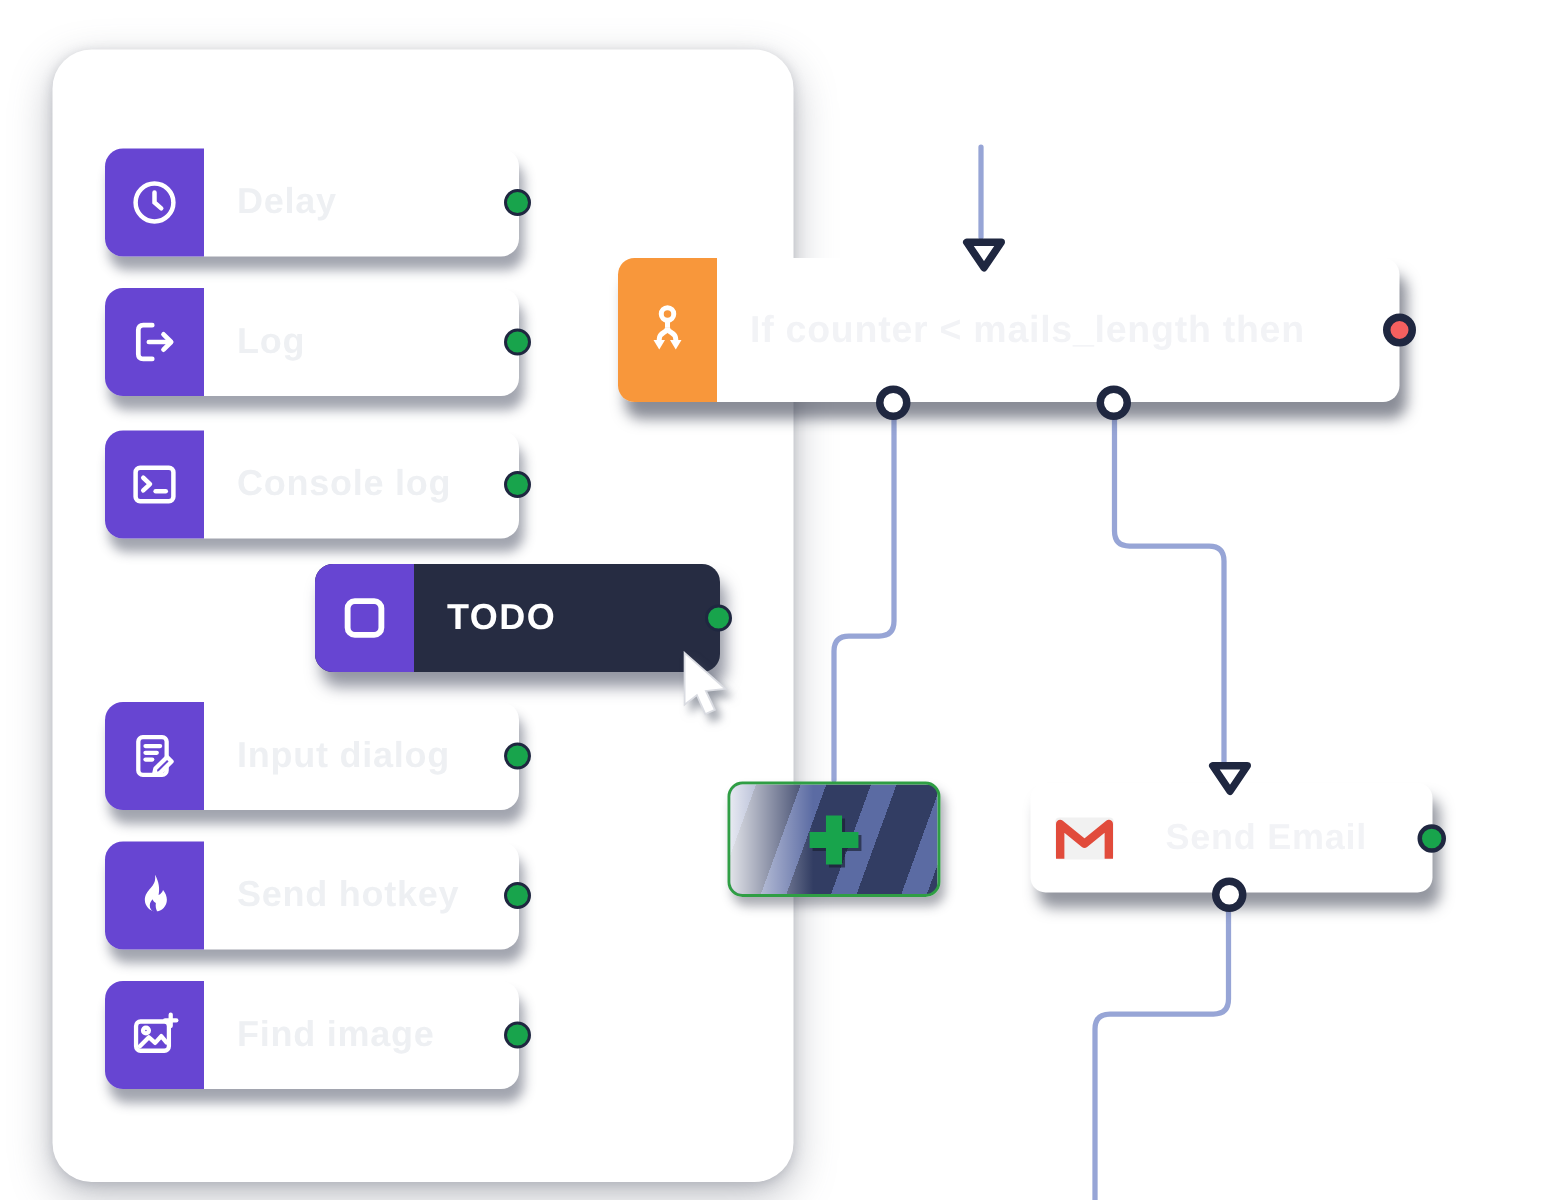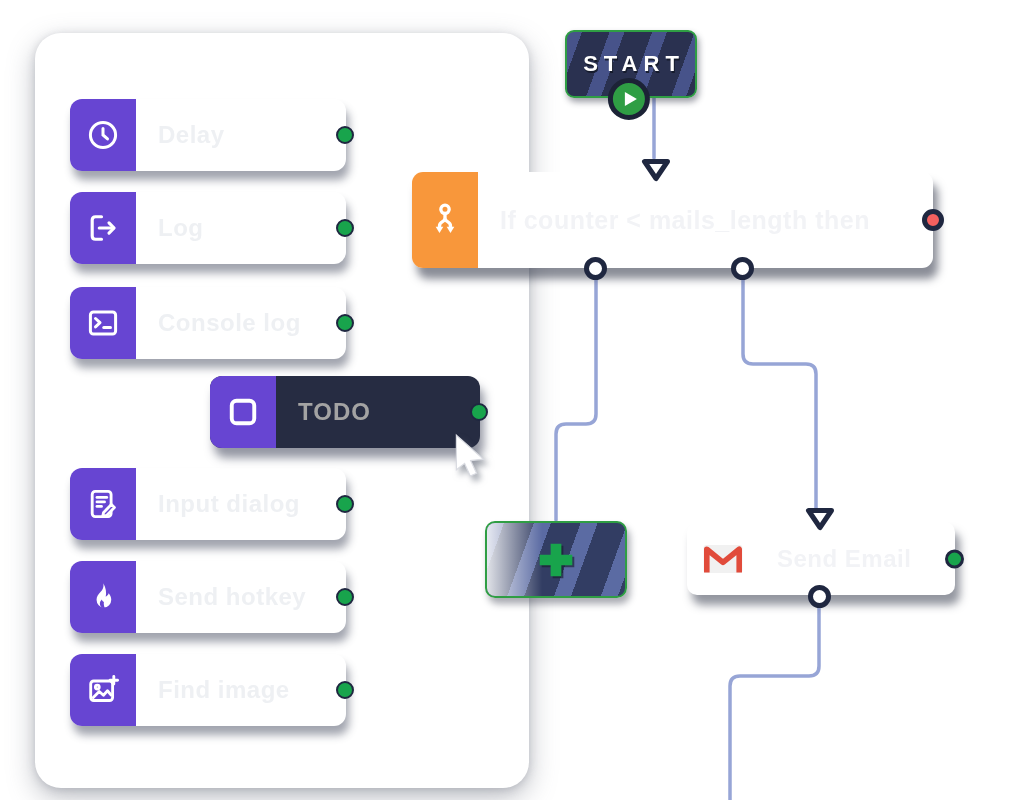--- a/index.html
+++ b/index.html
@@ -36,21 +36,21 @@
     width:18px; height:18px; border-radius:50%;
     background:#18A44C; border:2.5px solid #1F2740;
   }
   
   .todo-card {
     position:absolute; left:210px; top:376px; width:270px; height:72px;
     background:#262C42; border-radius:12px;
     box-shadow:4px 10px 10px rgba(60,66,88,.55);
     display:flex; align-items:center; z-index:6;
   }
-  .todo-card .card-label { color:#a3a3a3; letter-spacing:1px; }
+  .todo-card .card-label { color:#ffffff; letter-spacing:1px; }
   
   .lines { position:absolute; left:0; top:0; z-index:3; pointer-events:none; }
   
   .node { position:absolute; z-index:4; }
   .start-node {
     left:565px; top:30px; width:132px; height:68px;
     background:repeating-linear-gradient(110deg,#47538a 0 14px,#2a3150 14px 40px);
     border:2.5px solid #2F9E44; border-radius:9px;
     display:flex; align-items:center; justify-content:center;
     box-shadow:2px 4px 6px rgba(40,45,62,.45);
@@ -219,24 +219,20 @@
         <circle cx="8.2" cy="10" r="1.3"></circle>
         <path d="M5.5 17 L9.5 13 L12.3 15.5 L15 12.5 L17.3 15.3"></path>
         <path d="M19.2 3 V8"></path>
           <path d="M16.7 5.5 H21.7"></path>
       </svg>
     </div>
     <div class="card-label">Find image</div>
     <div class="dot"></div>
   </div>
 
-  <div class="node start-node">
-    <div class="start-label">START</div>
-    <div class="play-btn"></div>
-  </div>
 
   <div class="node condition-node">
     <div class="condition-icon">
       <svg viewBox="0 0 24 24">
         <circle cx="12" cy="5.6" r="2.5" fill="none" stroke="#fff" stroke-width="2"></circle>
         <path d="M12 8.2 V11" stroke="#fff" stroke-width="2" fill="none"></path>
         <path d="M12 11 c0 2.4 -3.3 1.6 -3.3 4.6 v.8" stroke="#fff" stroke-width="2" fill="none"></path>
         <path d="M12 11 c0 2.4 3.3 1.6 3.3 4.6 v.8" stroke="#fff" stroke-width="2" fill="none"></path>
         <path d="M6.4 16 h4.6 L8.7 19.8 Z" fill="#fff"></path>
         <path d="M13 16 h4.6 L15.3 19.8 Z" fill="#fff"></path>

